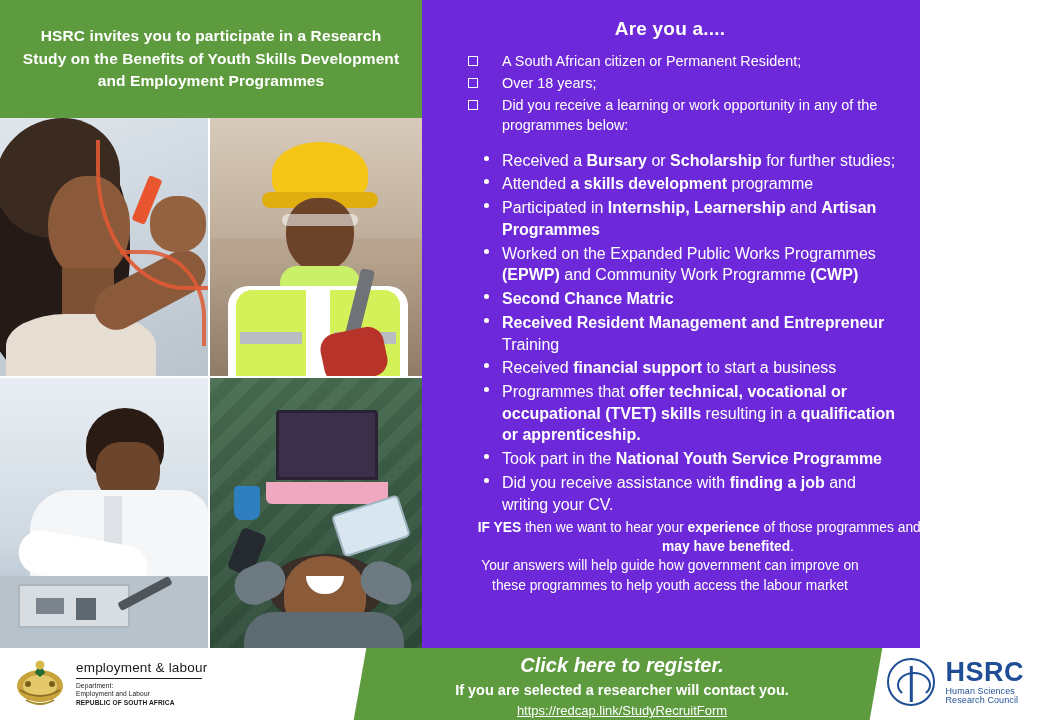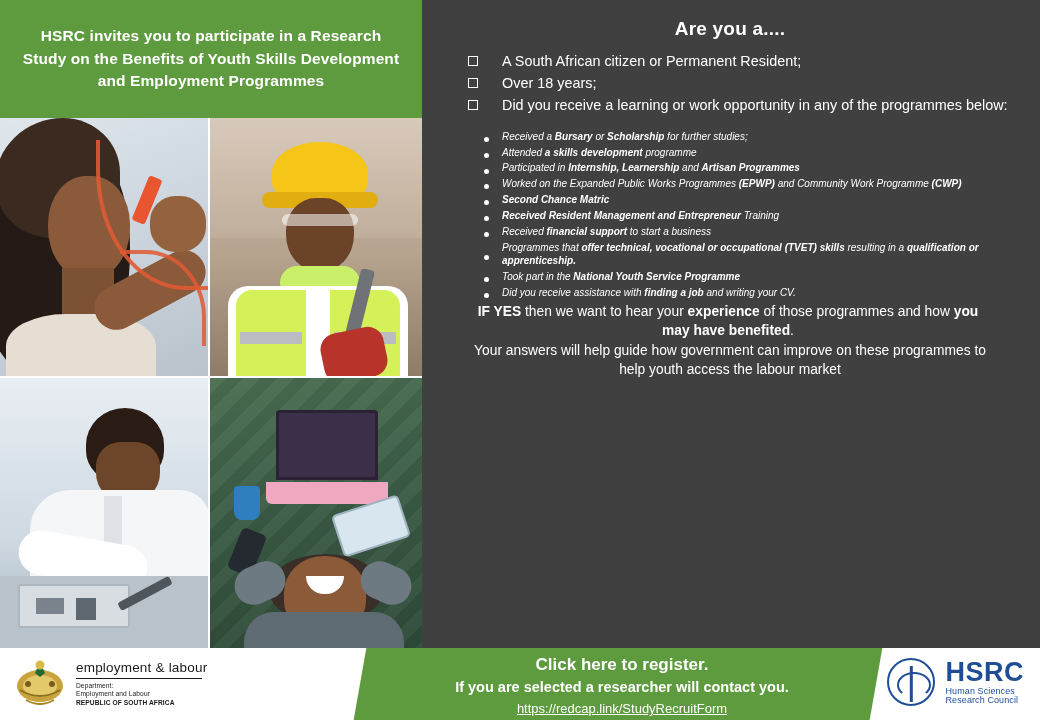--- a/index.html
+++ b/index.html
@@ -341,22 +341,22 @@
     width: 52px; height: 38px;
     background: #6e7a82;
     border-radius: 20px;
     transform: rotate(24deg);
   }
 
   
   .right-col {
     position: absolute;
     left: 422px; top: 0;
-    width: 618px; height: 648px;
-    background: #404040;
+    width: 498px; height: 648px;
+    background: #6d28d9;
     color: #ffffff;
     padding: 14px 22px 8px 20px;
   }
   .are-you-a {
     text-align: center;
     font-size: 19px;
     font-weight: bold;
     letter-spacing: .2px;
     margin: 4px 0 12px 0;
   }
@@ -374,25 +374,24 @@
     border: 1.4px solid #ffffff;
     margin: 4px 12px 0 18px;
   }
   .crit-text { flex: 1 1 auto; margin-left: 12px; }
 
   .prog-list {
     margin: 14px 0 0 42px;
   }
   .prog-row {
     display: flex;
-    align-items: center;
-    font-size: 10px;
+    align-items: flex-start;
+    font-size: 16px;
     line-height: 1.34;
     margin-bottom: 2.5px;
-    font-style: italic;
   }
   .bullet {
     flex: 0 0 auto;
     width: 5px; height: 5px;
     border-radius: 50%;
     background: #ffffff;
     margin: 6px 13px 0 0;
   }
   .prog-text { flex: 1 1 auto; }
   .prog-text b { font-weight: bold; }
@@ -435,21 +434,21 @@
     position: absolute;
     left: 372px; top: 0;
     width: 500px; height: 72px;
     display: flex;
     flex-direction: column;
     align-items: center;
     justify-content: center;
     color: #ffffff;
     text-align: center;
   }
-  .fg-line1 { font-size: 17px; font-weight: bold; line-height: 1.5; }
+  .fg-line1 { font-size: 20px; font-weight: bold; line-height: 1.5; font-style: italic; }
   .fg-line2 { font-size: 14.5px; font-weight: bold; line-height: 1.5; }
   .fg-link {
     font-size: 13px;
     color: #ffffff;
     text-decoration: underline;
     margin-top: 2px;
   }
 
   
   .gov-block {

